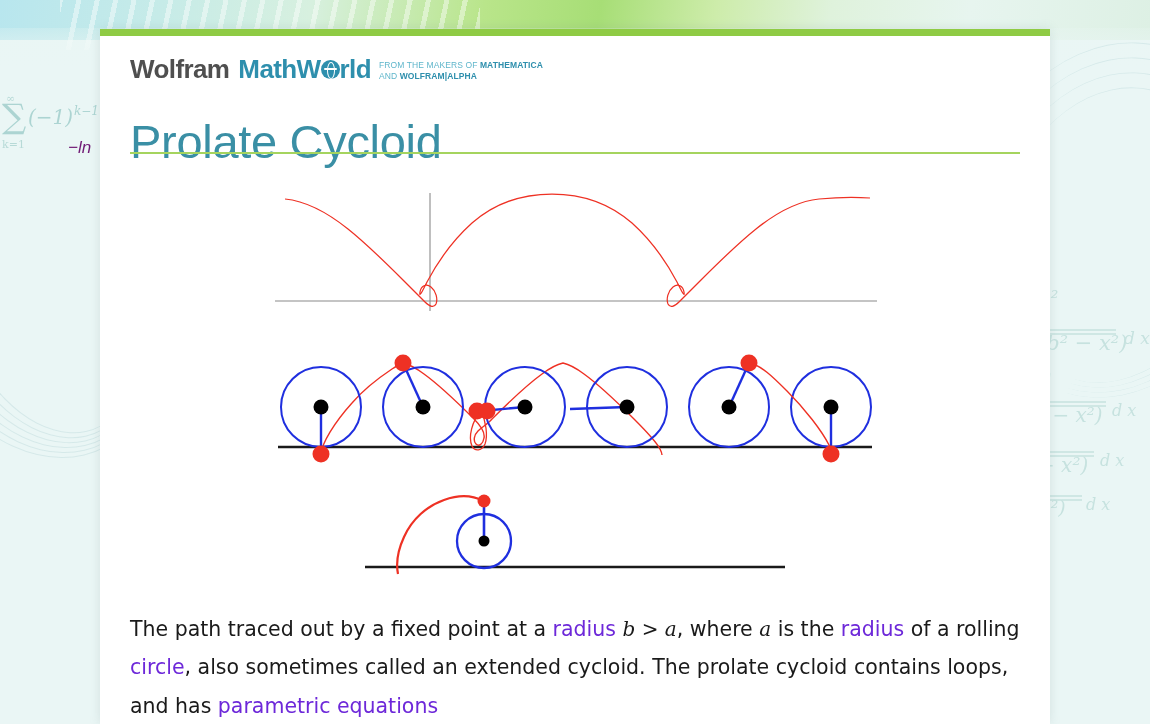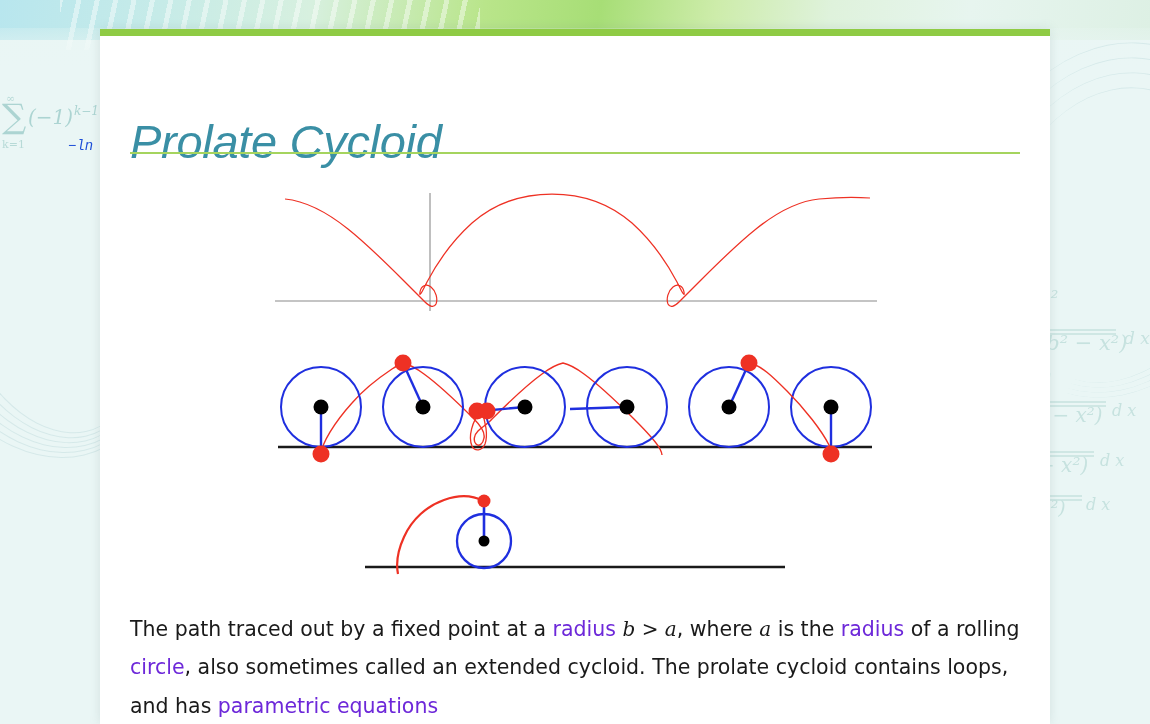--- a/index.html
+++ b/index.html
@@ -111,21 +111,20 @@
     letter-spacing: 0.1px; white-space: nowrap;
   }
   #logo-tag b { color: #2e8fad; }
 
   
   #page-title {
     position: absolute; left: 30px; top: 58px;
     font-size: 47px; font-weight: normal;
     color: #3a8fa5; letter-spacing: -0.3px;
     line-height: 1.0;
-    font-style: italic;
   }
   #title-rule {
     position: absolute; left: 30px; top: 123px;
     width: 890px; height: 2px; background: #a5d45e;
   }
 
   
   #fig-top  { position: absolute; left: 0;   top: 132px; }
   #fig-mid  { position: absolute; left: 0;   top: 290px; }
   #fig-bot  { position: absolute; left: 0;   top: 435px; }
@@ -171,22 +170,22 @@
   <div style="position:absolute; left:2px; top:86px; color:#bcdcd9; opacity:.95;
               font-family:'DejaVu Serif', serif; font-size:16px; line-height:1;">
     <svg width="105" height="70" viewBox="0 0 105 70" aria-hidden="true">
       <text x="4" y="16" font-family="DejaVu Serif, serif" font-size="11" fill="#b5d9d6">∞</text>
       <text x="0" y="42" font-family="DejaVu Serif, serif" font-size="34" fill="#a9d3d1">∑</text>
       <text x="0" y="62" font-family="DejaVu Serif, serif" font-size="11" fill="#b5d9d6">k=1</text>
       <text x="26" y="38" font-family="DejaVu Serif, serif" font-size="20" fill="#a9d3d1" font-style="italic">(−1)</text>
       <text x="72" y="29" font-family="DejaVu Serif, serif" font-size="12" fill="#a9d3d1" font-style="italic">k−1</text>
     </svg>
   </div>
-  <div style="position:absolute; left:68px; top:138px; color:#1d4ed8;
-              font-family:Liberation Mono, monospace; font-size:14px; font-style:italic;">−ln</div>
+  <div style="position:absolute; left:68px; top:138px; color:#701a75;
+              font-family:Liberation Sans, sans-serif; font-size:17px; font-style:italic;">−ln</div>
 
   <div style="position:absolute; left:1038px; top:282px; opacity:.9;">
     <svg width="115" height="240" viewBox="0 0 115 240" aria-hidden="true">
       <g font-family="DejaVu Serif, serif" fill="#c3e0dd" font-style="italic">
         <text x="2" y="22" font-size="19">x²</text>
         <text x="0" y="68" font-size="21">(b² − x²)</text>
         <line x1="0" y1="48" x2="78" y2="48" stroke="#c3e0dd" stroke-width="1.3"></line>
         <line x1="0" y1="52" x2="78" y2="52" stroke="#c3e0dd" stroke-width="1.3"></line>
         <text x="86" y="62" font-size="17">d x</text>
 
@@ -206,20 +205,32 @@
         <line x1="0" y1="218" x2="44" y2="218" stroke="#c3e0dd" stroke-width="1.3"></line>
         <text x="48" y="228" font-size="16">d x</text>
       </g>
     </svg>
   </div>
 </div>
 
 <div id="card">
   <div id="card-top-rule"></div>
 
+  <div id="logo-row">
+    <span class="logo-wolfram">Wolfram</span>
+    <span class="logo-mathworld">
+      <span>MathW</span>
+      <span class="logo-globe"></span>
+      <span>rld</span>
+    </span>
+    <span id="logo-tag">
+      <span><span>FROM THE MAKERS OF </span><b>MATHEMATICA</b></span><br>
+      <span><span>AND </span><b>WOLFRAM|ALPHA</b></span>
+    </span>
+  </div>
 
   <h1 id="page-title">Prolate Cycloid</h1>
   <div id="title-rule"></div>
 
   <div id="fig-top">
     <svg width="950" height="150" viewBox="0 0 950 150" aria-hidden="true">
 
       <line x1="175" y1="140" x2="777" y2="140" stroke="#8a8a8a" stroke-width="1.1"></line>
       <line x1="330" y1="32" x2="330" y2="150" stroke="#8a8a8a" stroke-width="1.1"></line>
 

